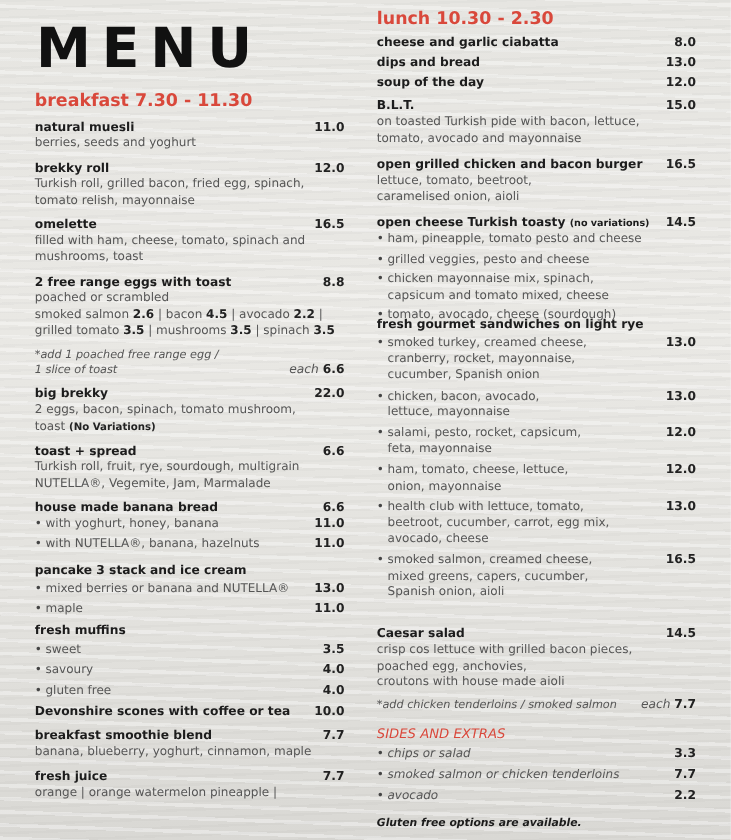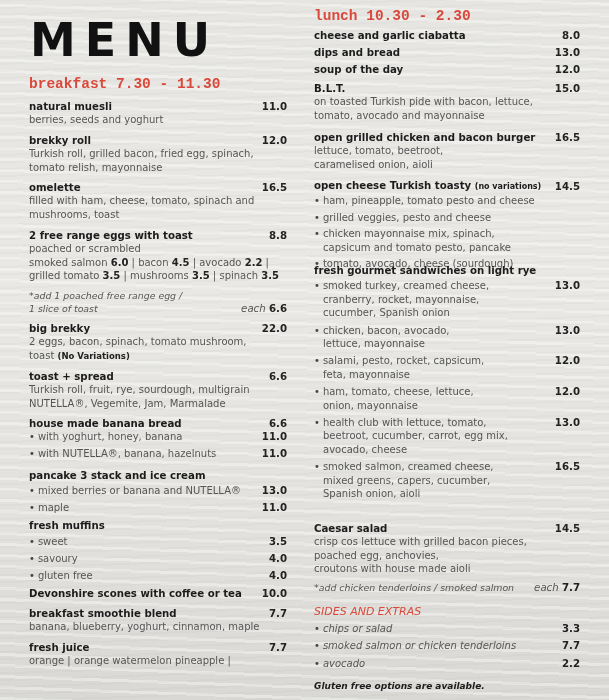--- a/index.html
+++ b/index.html
@@ -18,21 +18,21 @@
     .col-right { left: 314px; width: 266px; }
 
     .menu-title {
       position: absolute; left: 30px; top: 14px;
       font-family: "DejaVu Sans", sans-serif;
       font-weight: bold; font-size: 46px; letter-spacing: 9px;
       color: #111; line-height: 52px;
     }
     .section-heading {
       color: #d9483b; font-weight: bold; font-size: 14.5px;
-      line-height: 18px; white-space: nowrap; font-family: Liberation Mono, monospace;
+      line-height: 18px; white-space: nowrap;
     }
     .sides-heading {
       color: #d9483b; font-style: italic; font-size: 11px;
       line-height: 14px; white-space: nowrap; text-transform: uppercase;
     }
     .row {
       display: flex; justify-content: space-between; align-items: center;
       font-size: 10.2px; line-height: 13.4px;
     }
     .name { font-weight: bold; color: #1c1c1c; white-space: nowrap; }
@@ -85,21 +85,21 @@
     <div class="desc">mushrooms, toast</div>
   </div>
 
   <div class="item" style="top:229px;">
     <div class="row">
         <span class="name">2 free range eggs with toast</span>
         <span class="price">8.8</span>
       </div>
     <div class="desc">poached or scrambled</div>
     <div class="desc">
-      <span>smoked salmon</span> <b>6.0</b> | <span>bacon</span> <b>4.5</b> | <span>avocado</span> <b>2.2</b> |
+      <span>smoked salmon</span> <b>2.6</b> | <span>bacon</span> <b>4.5</b> | <span>avocado</span> <b>2.2</b> |
     </div>
     <div class="desc">
       <span>grilled tomato</span> <b>3.5</b> | <span>mushrooms</span> <b>3.5</b> | <span>spinach</span> <b>3.5</b>
     </div>
     <div style="height:6px"></div>
     <div class="note">*add 1 poached free range egg /</div>
     <div class="row">
       <span class="note">1 slice of toast</span>
       <span class="note-price"><span>each</span> <b>6.6</b></span>
     </div>
@@ -237,21 +237,21 @@
   </div>
 
   <div class="item" style="top:179px;">
     <div class="row">
         <span class="name"><span>open cheese Turkish toasty</span> <small>(no variations)</small></span>
         <span class="price">14.5</span>
       </div>
     <div class="bullet" style="margin-top:1px"><span class="dot">•</span><span>ham, pineapple, tomato pesto and cheese</span></div>
     <div class="bullet" style="margin-top:3px"><span class="dot">•</span><span>grilled veggies, pesto and cheese</span></div>
     <div class="bullet" style="margin-top:3px"><span class="dot">•</span><span>chicken mayonnaise mix, spinach,</span></div>
-    <div class="bullet cont">capsicum and tomato pesto, pancake</div>
+    <div class="bullet cont">capsicum and tomato mixed, cheese</div>
     <div class="bullet" style="margin-top:3px"><span class="dot">•</span><span>tomato, avocado, cheese (sourdough)</span></div>
   </div>
 
   <div class="item" style="top:264px;">
     <div class="row">
         <span class="name">fresh gourmet sandwiches on light rye</span>
       </div>
 
     <div style="margin-top:2px">
       <div class="row">

